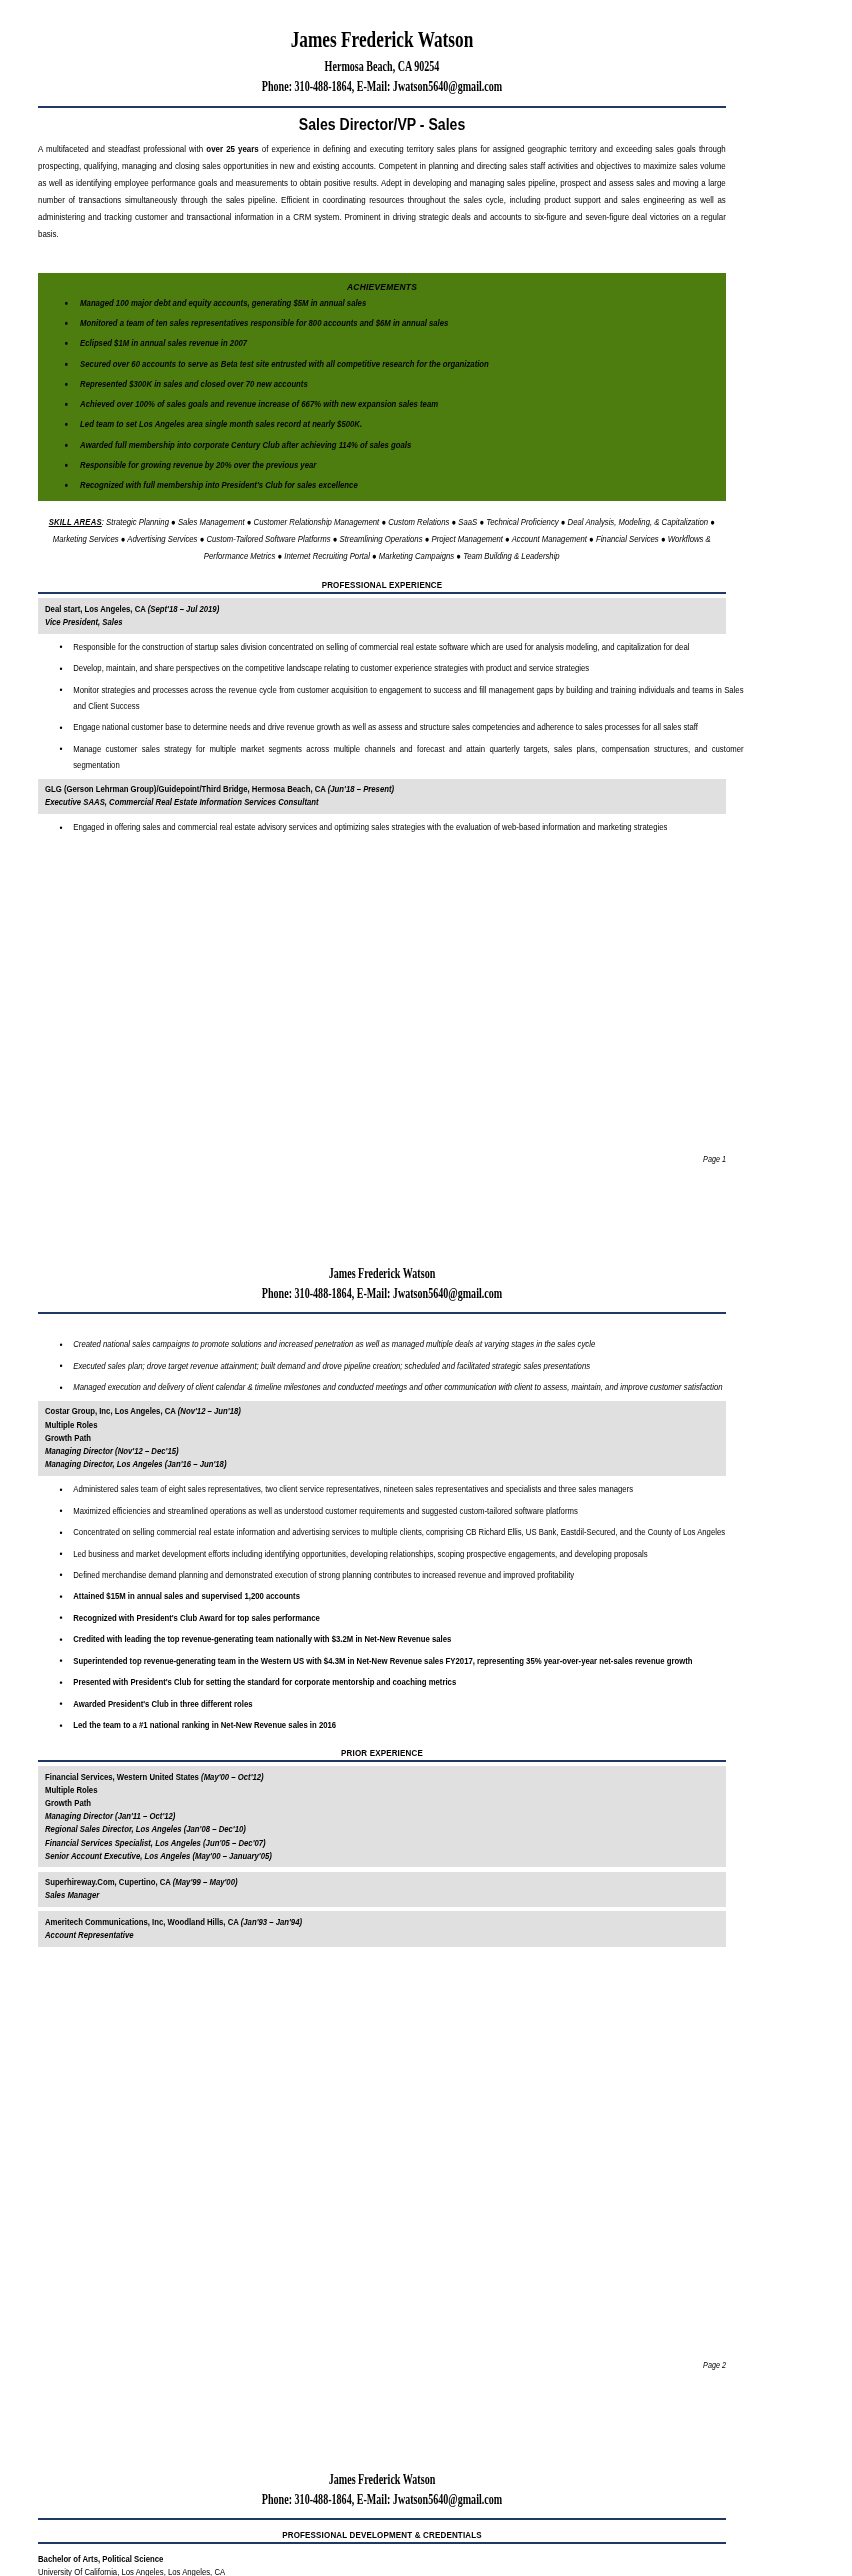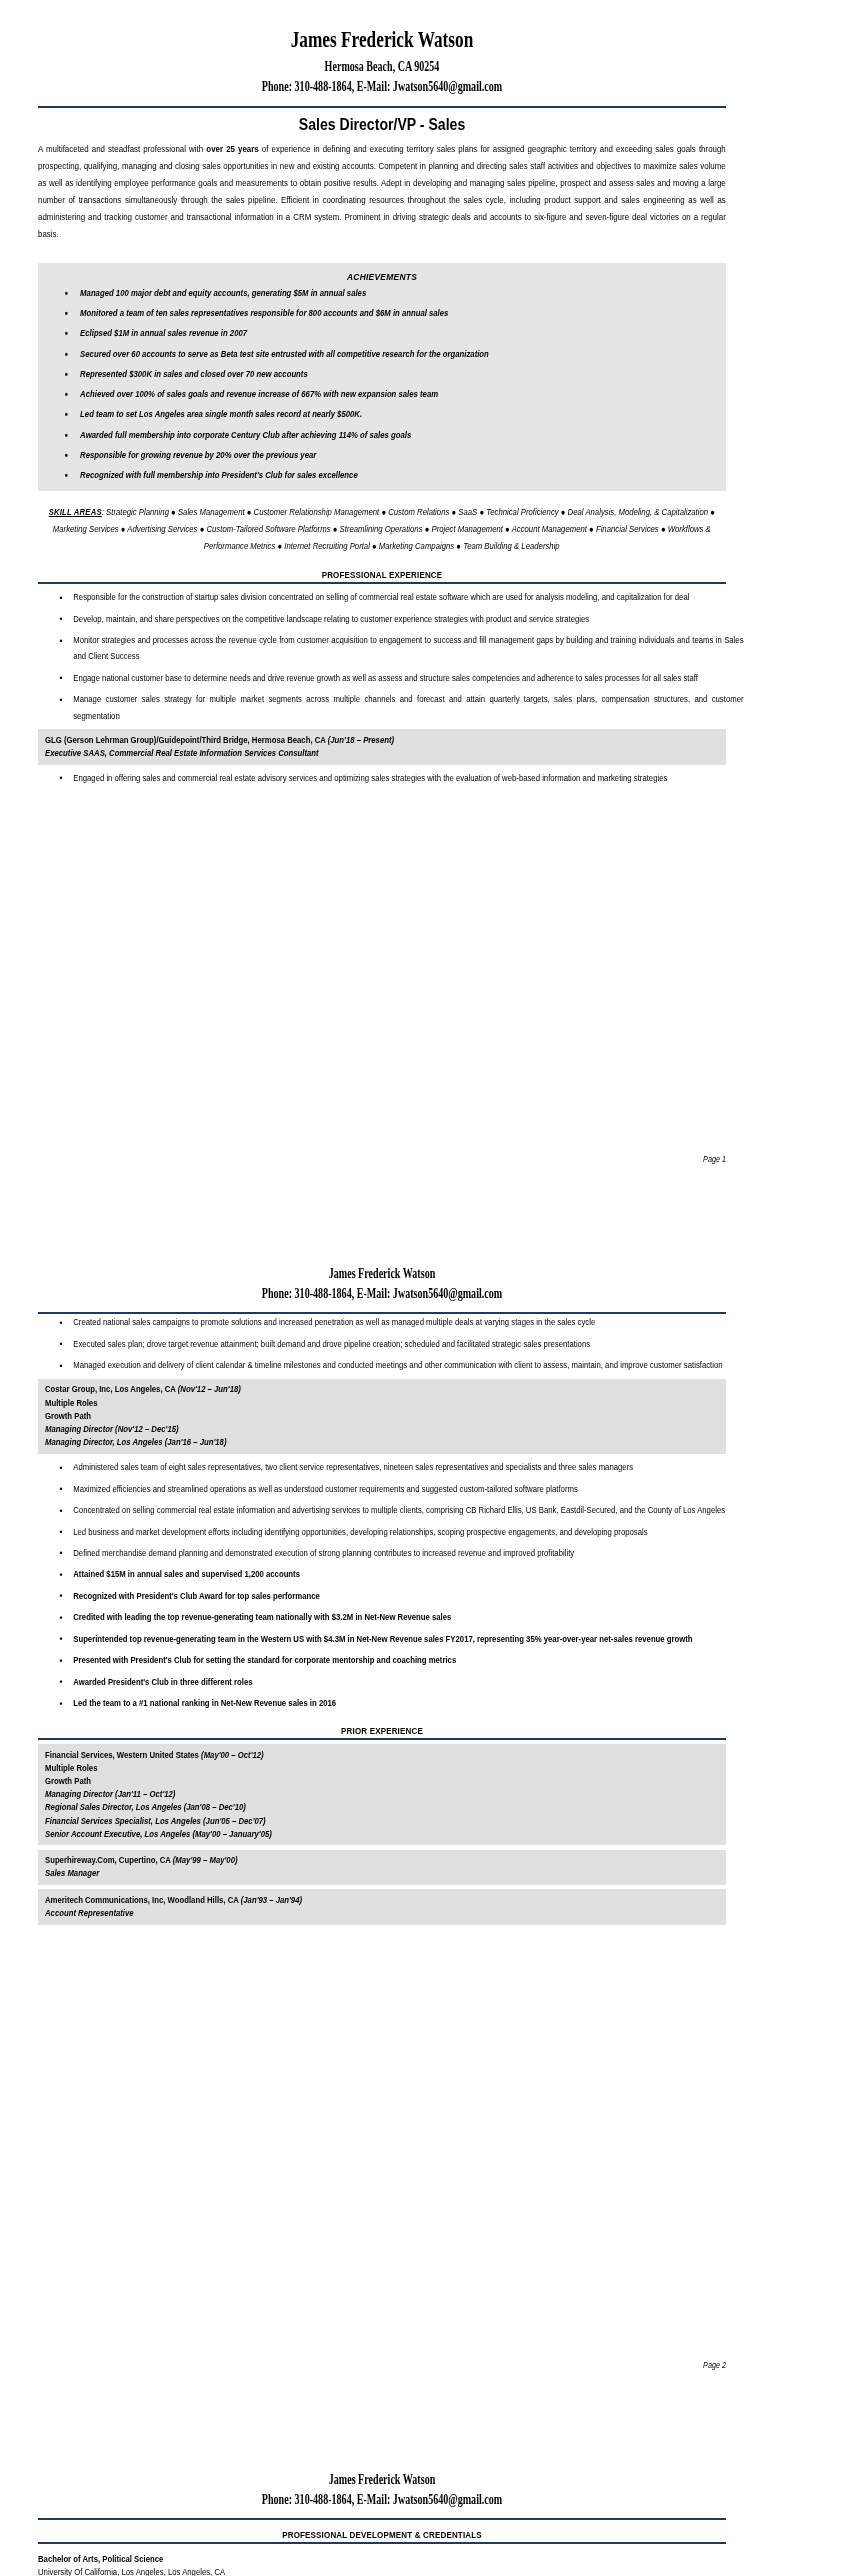--- a/index.html
+++ b/index.html
@@ -79,22 +79,22 @@
     text-align:justify;
     transform:scaleX(.88);
     transform-origin:left center;
     width:113.6%;
     margin:0;
   }
   .summary b{font-weight:bold;}
 
   
   .ach-box{
-    background:#e5e5e5;
-    margin-top:20px;
+    background:#4d7c0f;
+    margin-top:30px;
     padding:5.2px 0 7.2px 0;
   }
   .ach-title{
     text-align:center;
     font-weight:bold;
     font-style:italic;
     font-size:9.8px;
     transform:scaleX(.86);
     margin:3.1px 0 6.2px 0;
     letter-spacing:0.3px;
@@ -268,20 +268,24 @@
       <li>Responsible for growing revenue by 20% over the previous year</li>
       <li>Recognized with full membership into President's Club for sales excellence</li>
     </ul>
   </div>
 
   <div class="skills"><span class="lead">SKILL AREAS</span><span>: Strategic Planning ● Sales Management ● Customer Relationship Management ● Custom Relations ● SaaS ● Technical Proficiency ● Deal Analysis, Modeling, &amp; Capitalization ● Marketing Services ● Advertising Services ● Custom-Tailored Software Platforms ● Streamlining Operations ● Project Management ● Account Management ● Financial Services ● Workflows &amp; Performance Metrics ● Internet Recruiting Portal ● Marketing Campaigns ● Team Building &amp; Leadership</span></div>
 
   <div class="section-head">PROFESSIONAL EXPERIENCE</div>
   <hr class="rule-under">
 
+  <div class="job-head">
+    <span class="company"><span>Deal start, Los Angeles, CA</span> <span class="ital">(Sept'18 – Jul 2019)</span></span>
+    <span class="role">Vice President, Sales</span>
+  </div>
   <ul class="bullets">
     <li>Responsible for the construction of startup sales division concentrated on selling of commercial real estate software which are used for analysis modeling, and capitalization for deal</li>
     <li>Develop, maintain, and share perspectives on the competitive landscape relating to customer experience strategies with product and service strategies</li>
     <li>Monitor strategies and processes across the revenue cycle from customer acquisition to engagement to success and fill management gaps by building and training individuals and teams in Sales and Client Success</li>
     <li>Engage national customer base to determine needs and drive revenue growth as well as assess and structure sales competencies and adherence to sales processes for all sales staff</li>
     <li>Manage customer sales strategy for multiple market segments across multiple channels and forecast and attain quarterly targets, sales plans, compensation structures, and customer segmentation</li>
   </ul>
 
   <div class="job-head">
     <span class="company"><span>GLG (Gerson Lehrman Group)/Guidepoint/Third Bridge, Hermosa Beach, CA</span> <span class="ital">(Jun'18 – Present)</span></span>
@@ -295,21 +299,21 @@
 </div>
 
 <div class="page page-2">
 
   <div style="padding-top:36px;">
     <div class="doc-phone">James Frederick Watson</div>
     <div class="doc-phone">Phone: 310-488-1864, E-Mail: Jwatson5640@gmail.com</div>
   </div>
   <hr class="rule-navy">
 
-  <ul class="bullets" style="margin-top:0;">
+  <ul class="bullets" style="margin-top:22px;font-style:italic;">
     <li>Created national sales campaigns to promote solutions and increased penetration as well as managed multiple deals at varying stages in the sales cycle</li>
     <li>Executed sales plan; drove target revenue attainment; built demand and drove pipeline creation; scheduled and facilitated strategic sales presentations</li>
     <li>Managed execution and delivery of client calendar &amp; timeline milestones and conducted meetings and other communication with client to assess, maintain, and improve customer satisfaction</li>
   </ul>
 
   <div class="job-head">
     <span class="company"><span>Costar Group, Inc, Los Angeles, CA</span> <span class="ital">(Nov'12 – Jun'18)</span></span>
     <span class="plain-b">Multiple Roles</span>
     <span class="plain-b">Growth Path</span>
     <span class="role">Managing Director (Nov'12 – Dec'15)</span>

